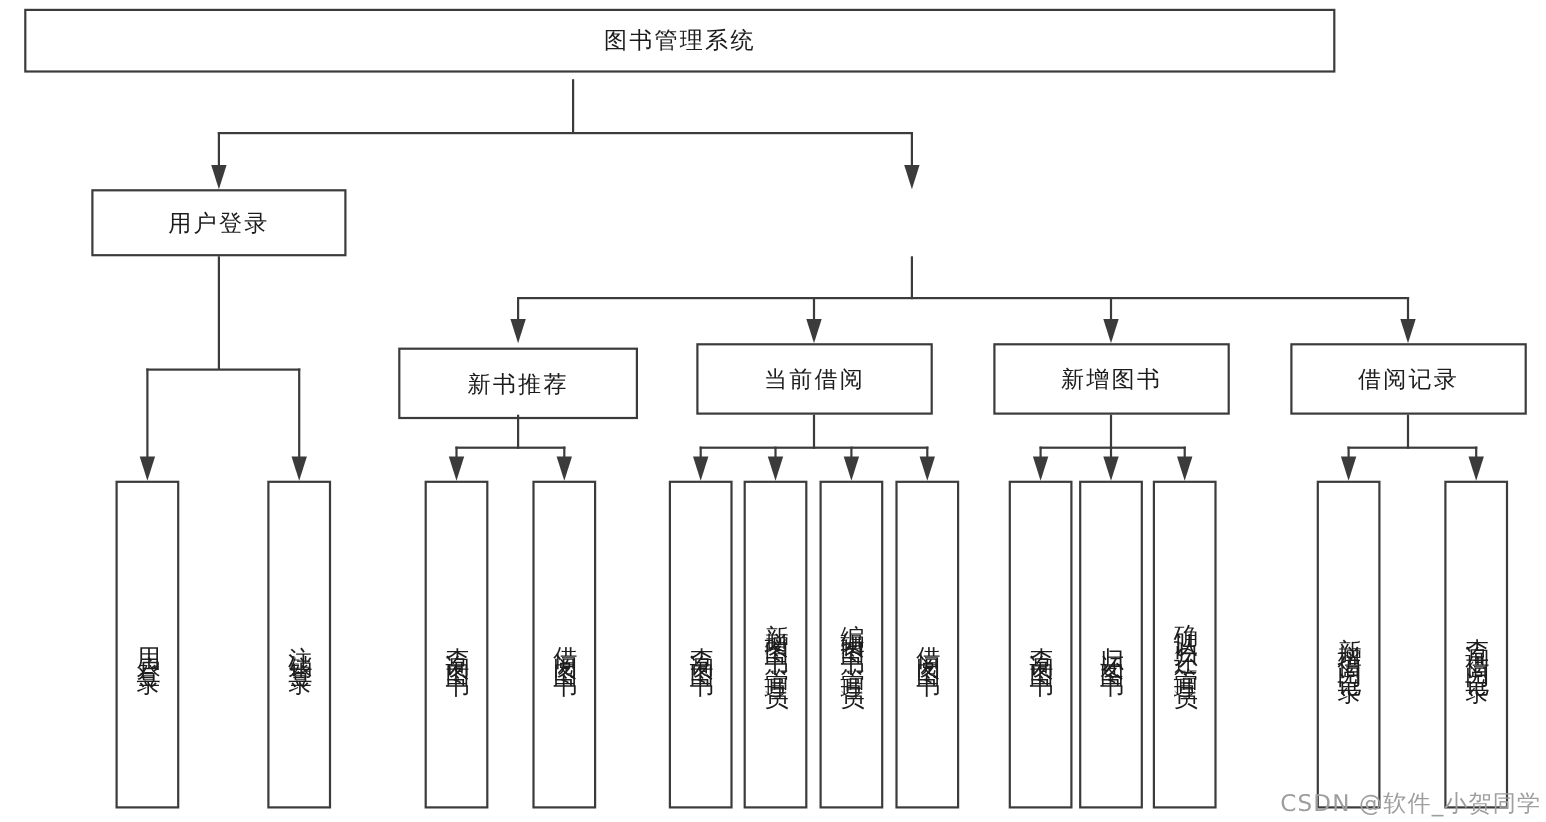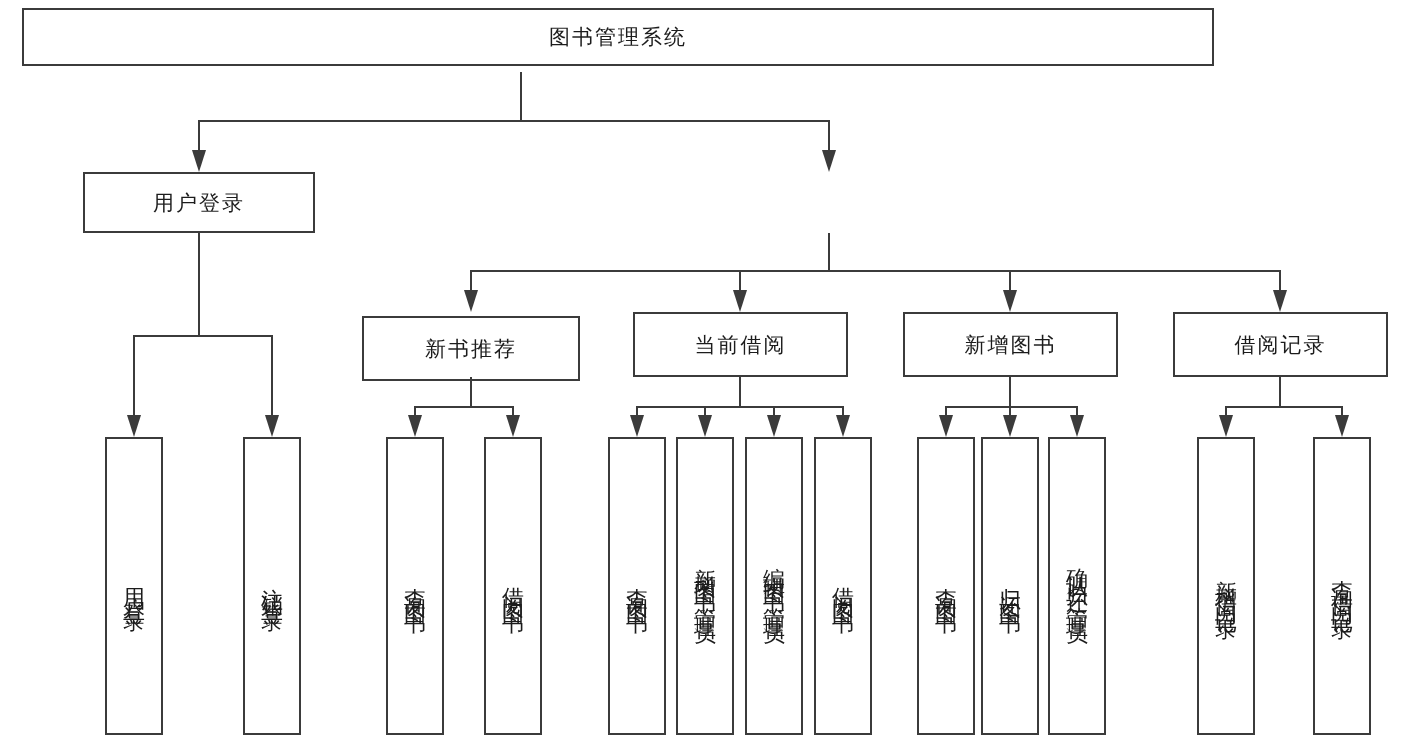--- a/index.html
+++ b/index.html
@@ -170,13 +170,14 @@
   <div class="vl" style="left:1076px;top:406px;height:11px;"></div>
   <div class="arr" style="left:1070px;top:415px;"></div>
 
   <div class="vl" style="left:1279px;top:377px;height:31px;"></div>
   <div class="hl" style="left:1225px;top:406px;width:118px;"></div>
   <div class="vl" style="left:1225px;top:406px;height:11px;"></div>
   <div class="arr" style="left:1219px;top:415px;"></div>
   <div class="vl" style="left:1341px;top:406px;height:11px;"></div>
   <div class="arr" style="left:1335px;top:415px;"></div>
 
+  <div class="watermark">CSDN @软件_小贺同学</div>
 </div>
 
 </body></html>

